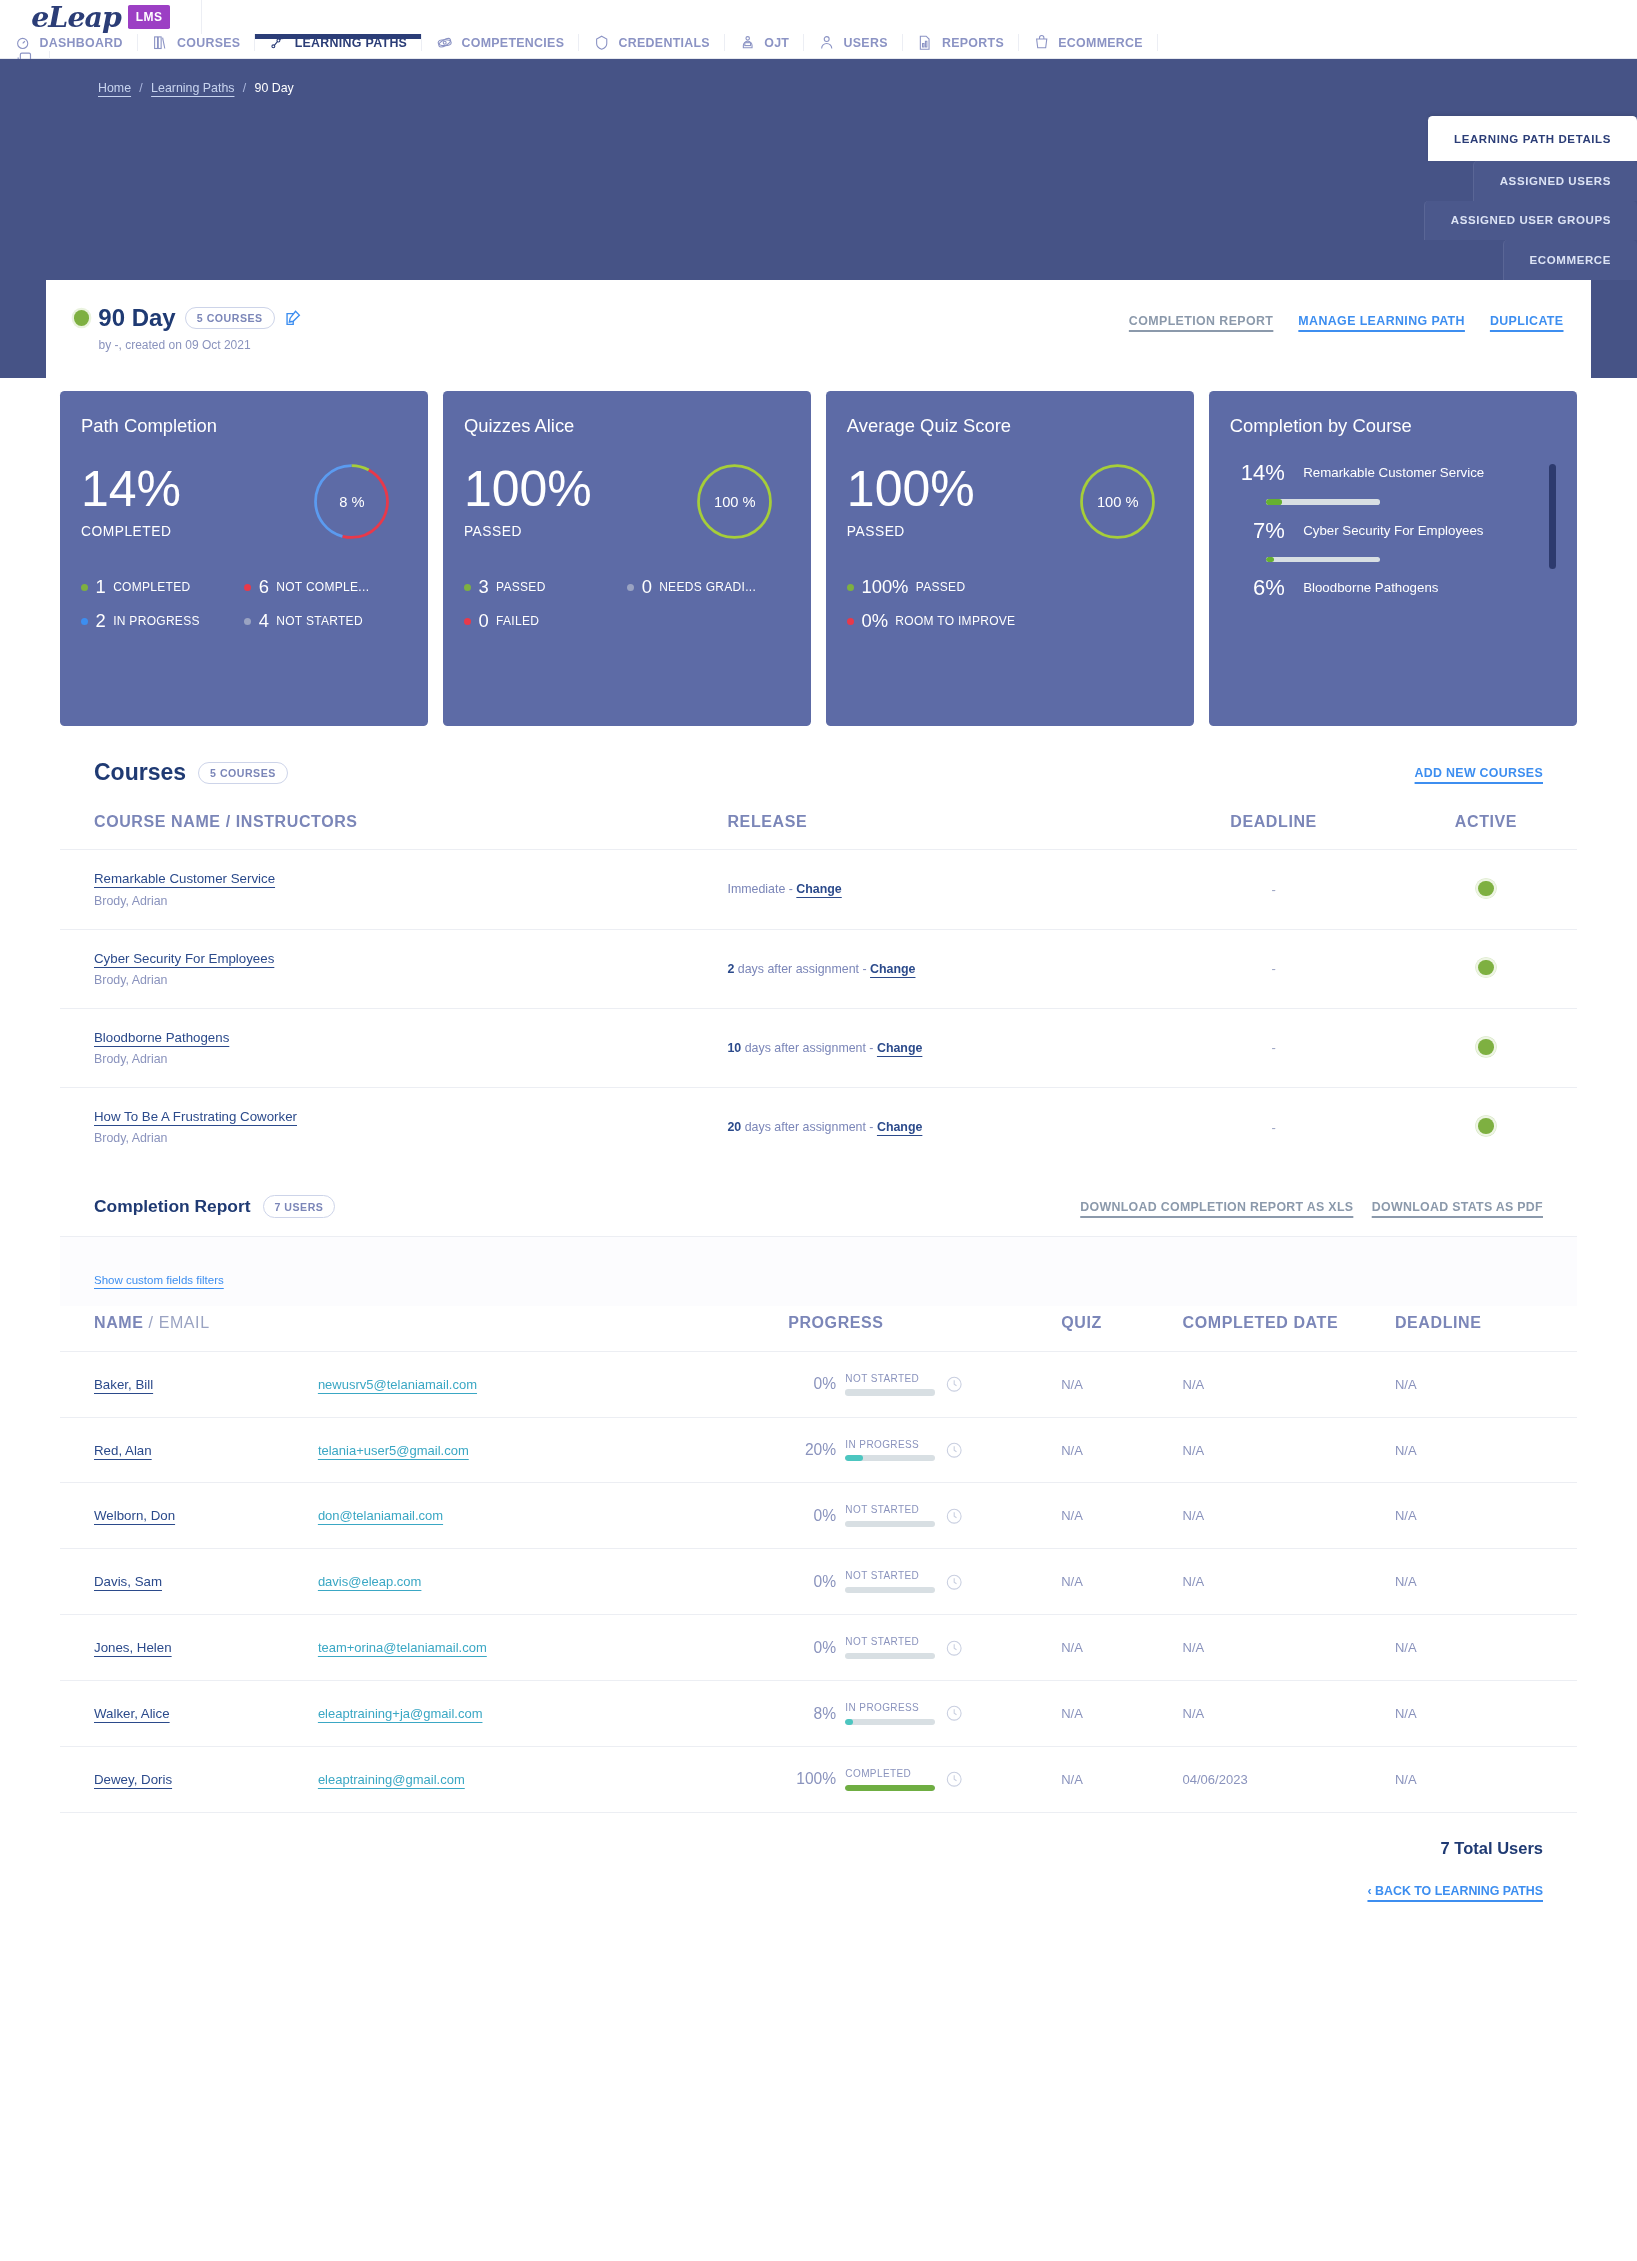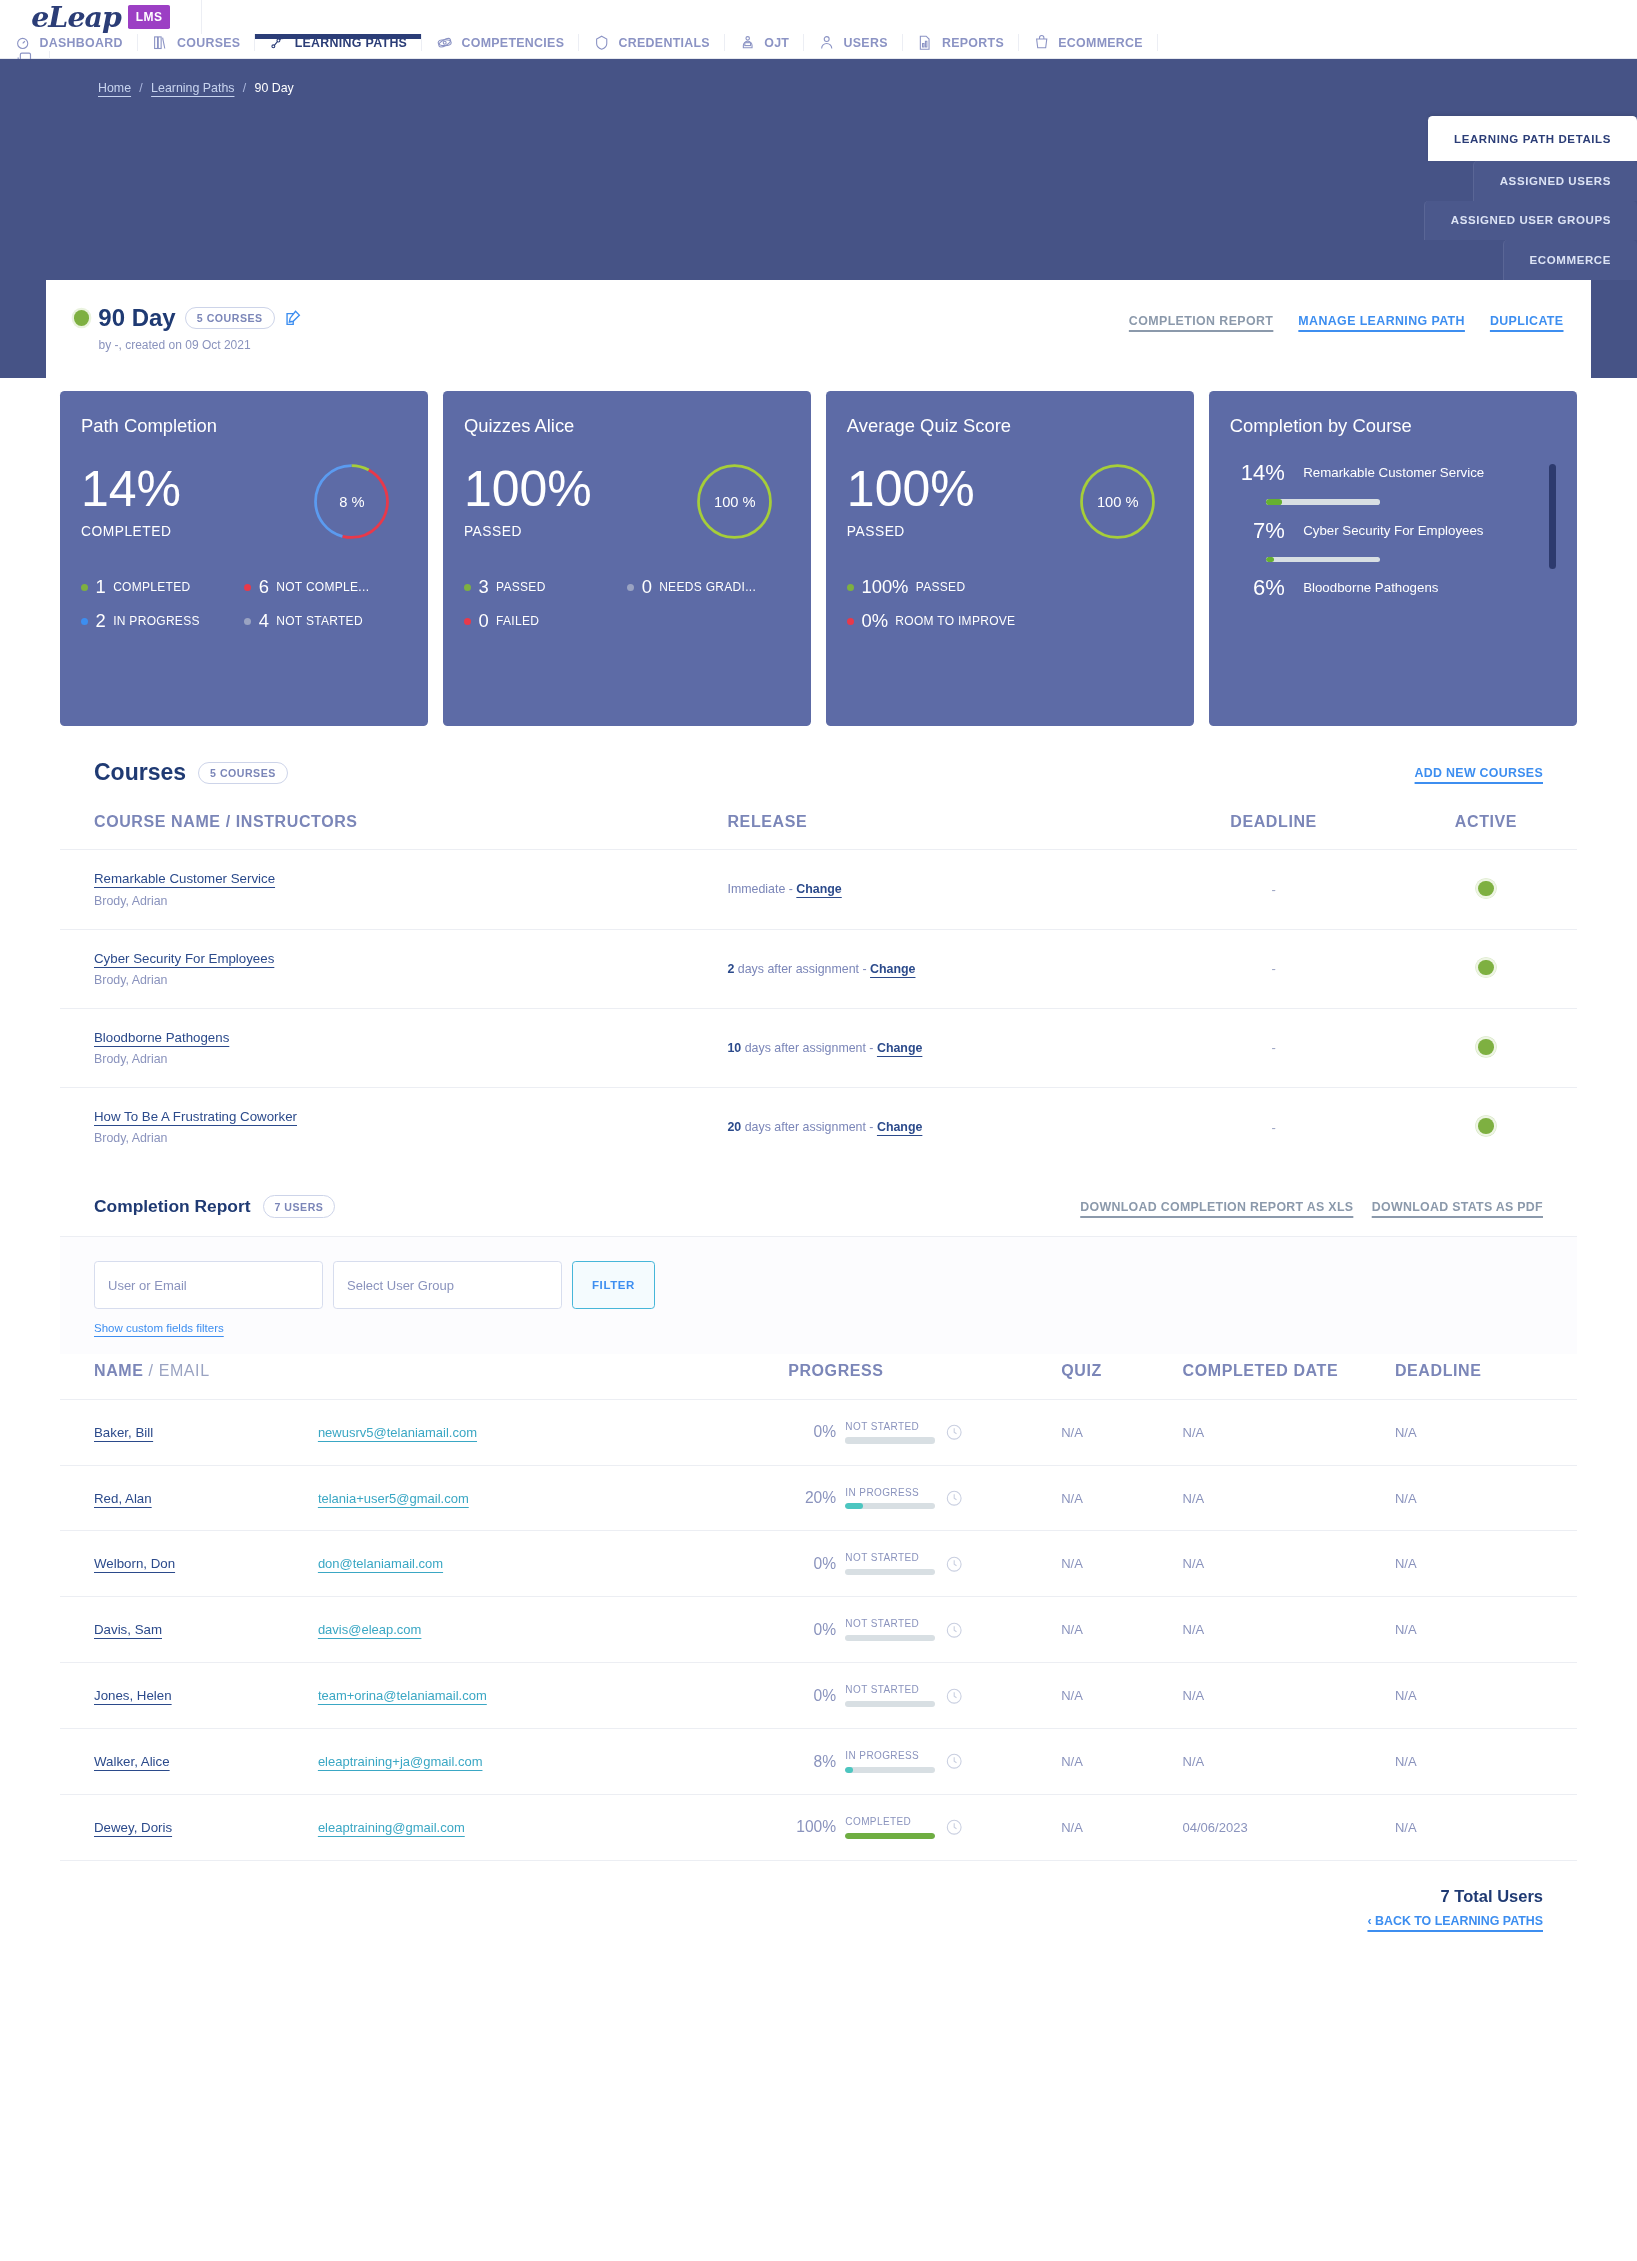--- a/index.html
+++ b/index.html
@@ -329,21 +329,21 @@
   .clock { width: 18.4px; height: 18.4px; flex: none; }
   .na { font-size: 13px; color: #8a93bd; }
 
   .foot {
     border-top: 0.9px solid #eceef3;
     padding: 26px 34px 24px;
     text-align: right;
   }
   .foot-total { font-size: 16.5px; font-weight: 700; color: #1f3a73; }
   .foot-back {
-    display: inline-block; margin-top: 8px;
+    display: inline-block; margin-top: 26px;
     font-size: 12.4px; font-weight: 700; color: #3d8ef0;
     text-decoration: underline; text-underline-offset: 4.6px; text-decoration-thickness: 1.8px;
   }
   .page-bottom { height: 27.5px; background: #fff; }
 </style>
 </head>
 <body>
 
 <div class="topnav">
   <div class="brand">
@@ -673,25 +673,20 @@
       <span class="sec-title sm">Completion Report</span>
       <span class="pill" style="border-color:#cdd4e9;color:#7b86b8;">7 USERS</span>
     </div>
     <div class="dl-links">
       <a href="#" class="linkact muted">DOWNLOAD COMPLETION REPORT AS XLS</a>
       <a href="#" class="linkact muted">DOWNLOAD STATS AS PDF</a>
     </div>
   </div>
 
   <div class="filterbar">
-    <div class="filterrow">
-      <div class="inp">User or Email</div>
-      <div class="inp">Select User Group</div>
-      <div class="btn-filter">FILTER</div>
-    </div>
     <a href="#" class="smalllink">Show custom fields filters</a>
   </div>
 
   <table class="grid">
     <thead>
       <tr>
         <th class="pad-l" style="width:17%">
           <span>NAME</span>
           <span style="color:#9aa3c2;font-weight:400;">/ EMAIL</span>
         </th>

